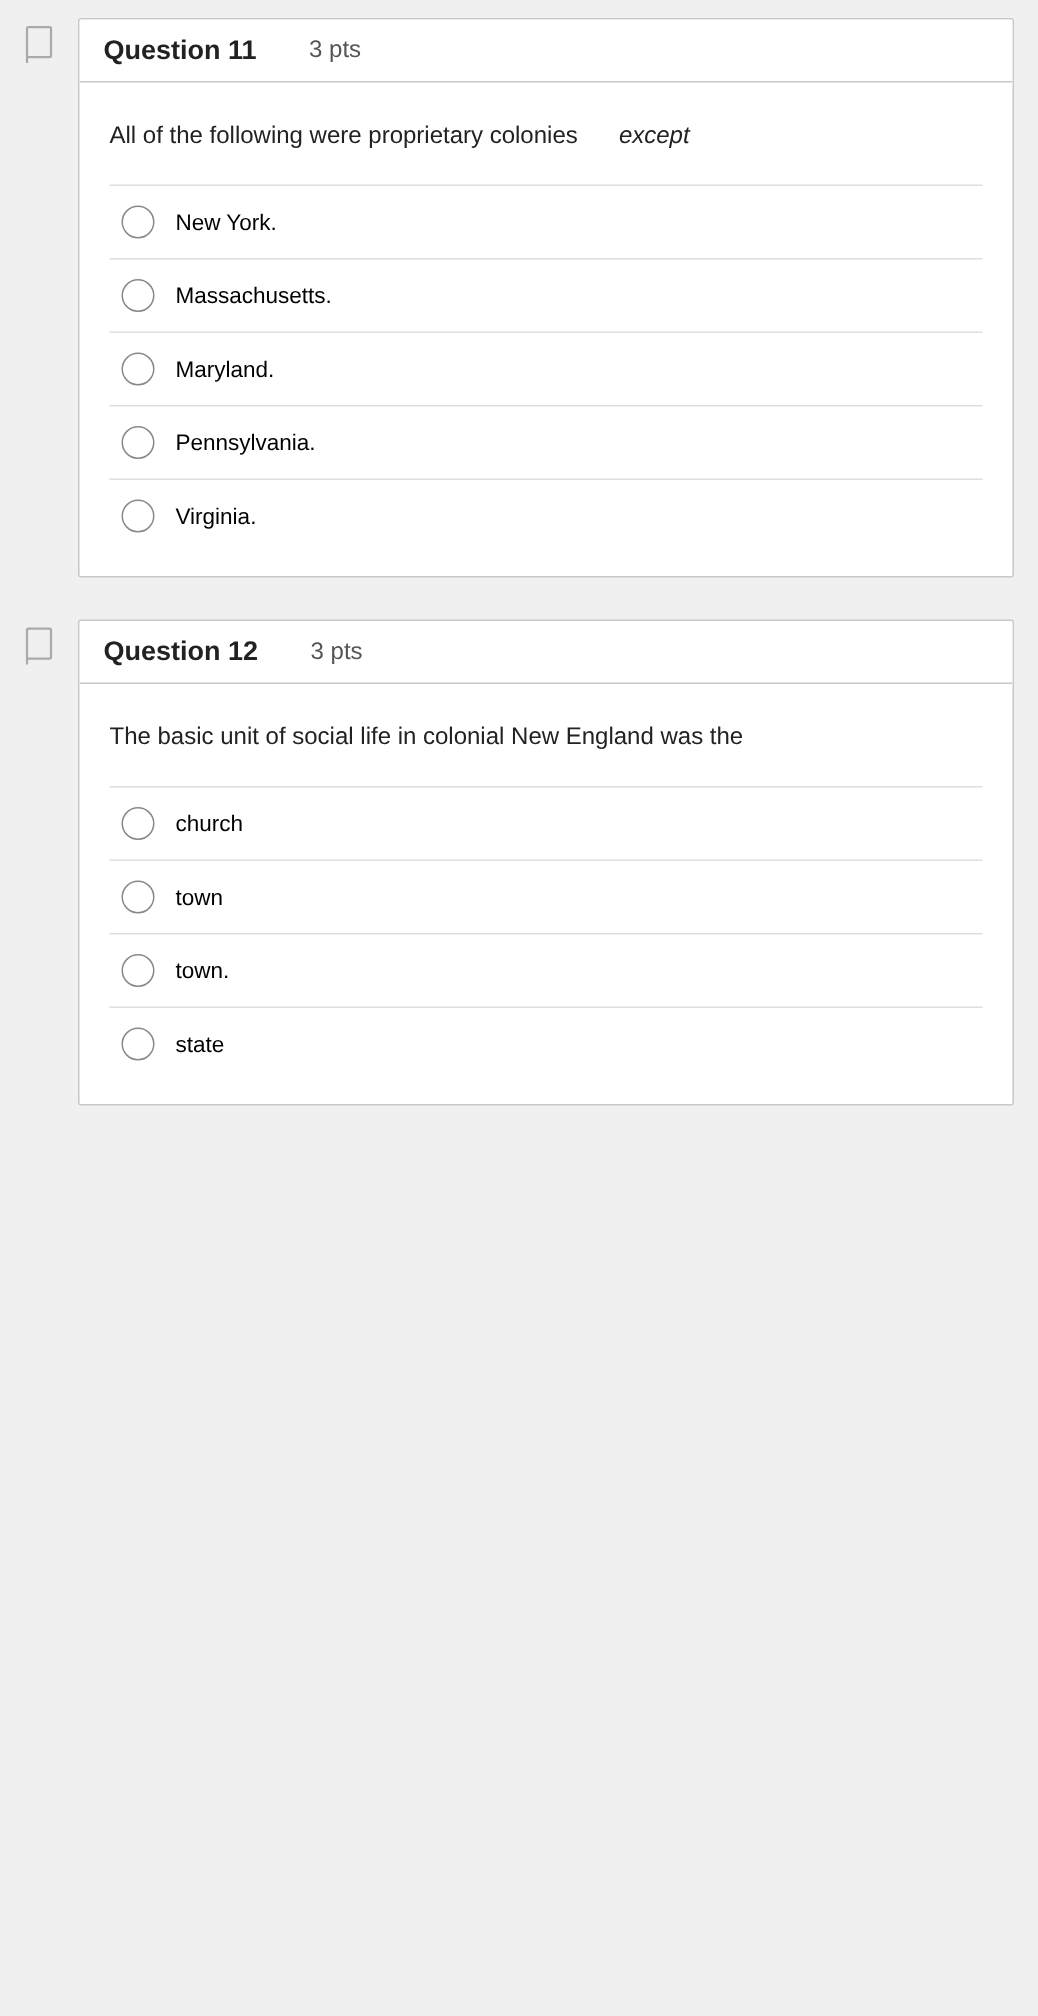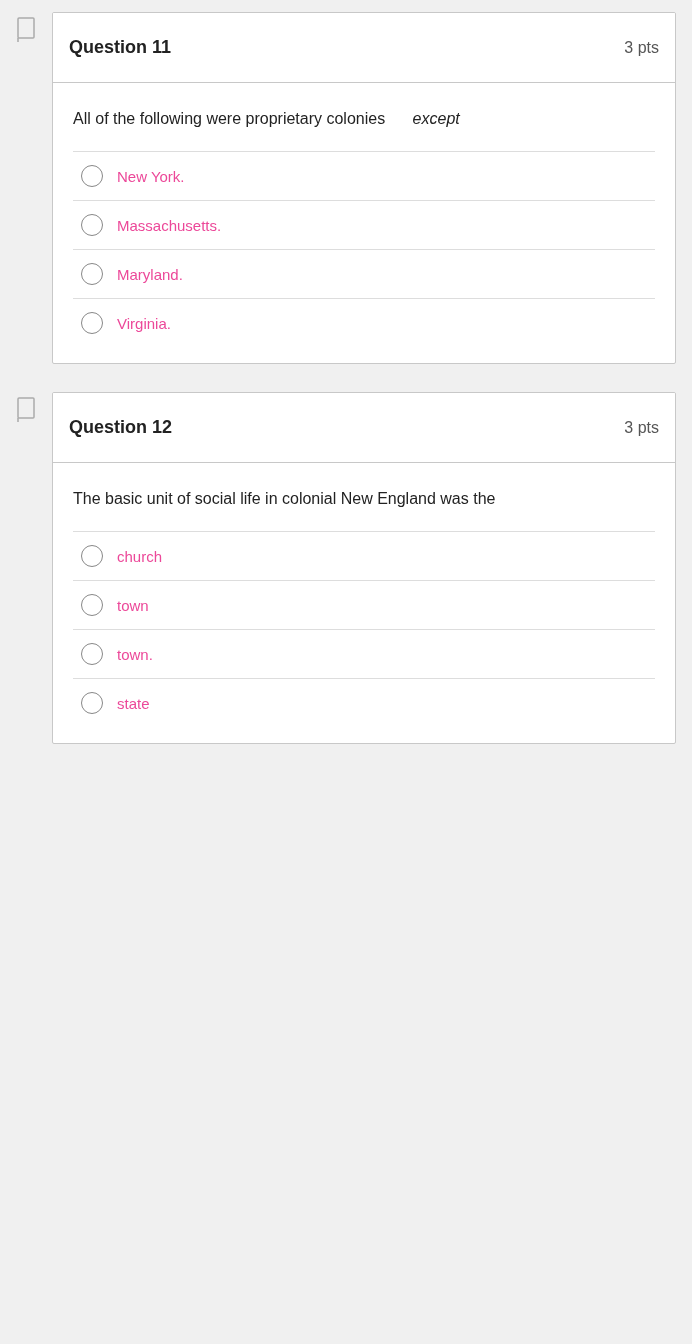--- a/index.html
+++ b/index.html
@@ -33,23 +33,22 @@
     .question-card {
       flex: 1;
       background: #ffffff;
       border: 1px solid #c8c8c8;
       border-radius: 2px;
       overflow: hidden;
     }
 
     .question-header {
       display: flex;
-      justify-content: space-between;
       align-items: center;
-      padding: 24px 16px;
+      padding: 10px 16px;
       border-bottom: 1px solid #c8c8c8;
       background: #ffffff;
     }
 
     .question-title {
       font-size: 18px;
       font-weight: 700;
       color: #222222;
     }
 
@@ -97,21 +96,21 @@
       height: 22px;
       border-radius: 50%;
       border: 1.5px solid #888888;
       margin-right: 14px;
       flex-shrink: 0;
       background: #ffffff;
     }
 
     .option-label {
       font-size: 15px;
-      color: #ec4899;
+      color: #000000;
     }
   </style>
 </head>
 <body>
 
 <div class="question-wrapper">
   <div class="flag-icon">
     <svg width="28" height="28" viewBox="0 0 28 28" fill="none" xmlns="http://www.w3.org/2000/svg">
       <rect x="2" y="2" width="16" height="20" rx="1" fill="none" stroke="#aaaaaa" stroke-width="1.5"></rect>
       <line x1="2" y1="22" x2="2" y2="26" stroke="#aaaaaa" stroke-width="1.5"></line>
@@ -131,20 +130,24 @@
           <div class="radio-circle"></div>
           <span class="option-label">New York.</span>
         </li>
         <li class="option-item">
           <div class="radio-circle"></div>
           <span class="option-label">Massachusetts.</span>
         </li>
         <li class="option-item">
           <div class="radio-circle"></div>
           <span class="option-label">Maryland.</span>
+        </li>
+        <li class="option-item">
+          <div class="radio-circle"></div>
+          <span class="option-label">Pennsylvania.</span>
         </li>
         <li class="option-item">
           <div class="radio-circle"></div>
           <span class="option-label">Virginia.</span>
         </li>
       </ul>
     </div>
   </div>
 </div>
 

